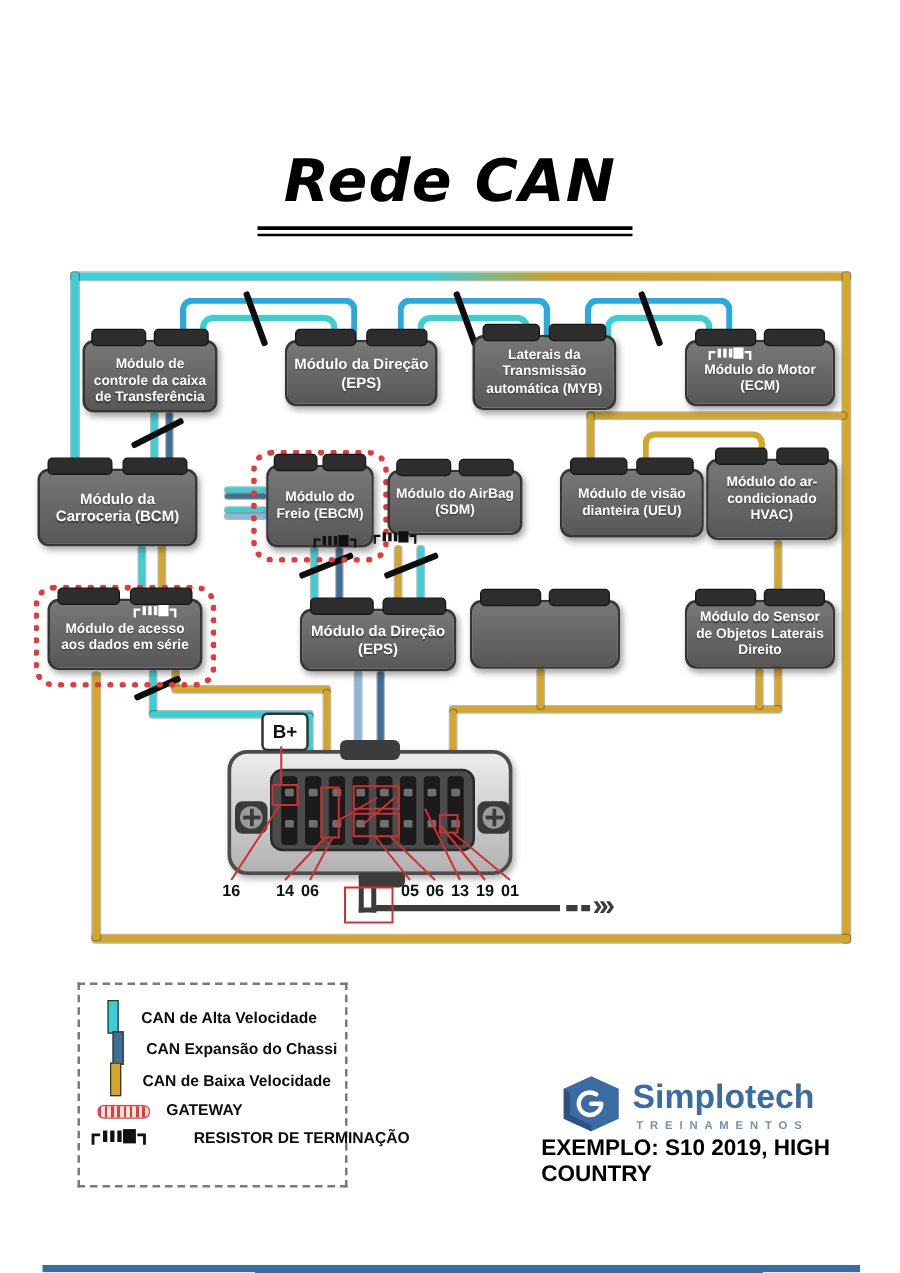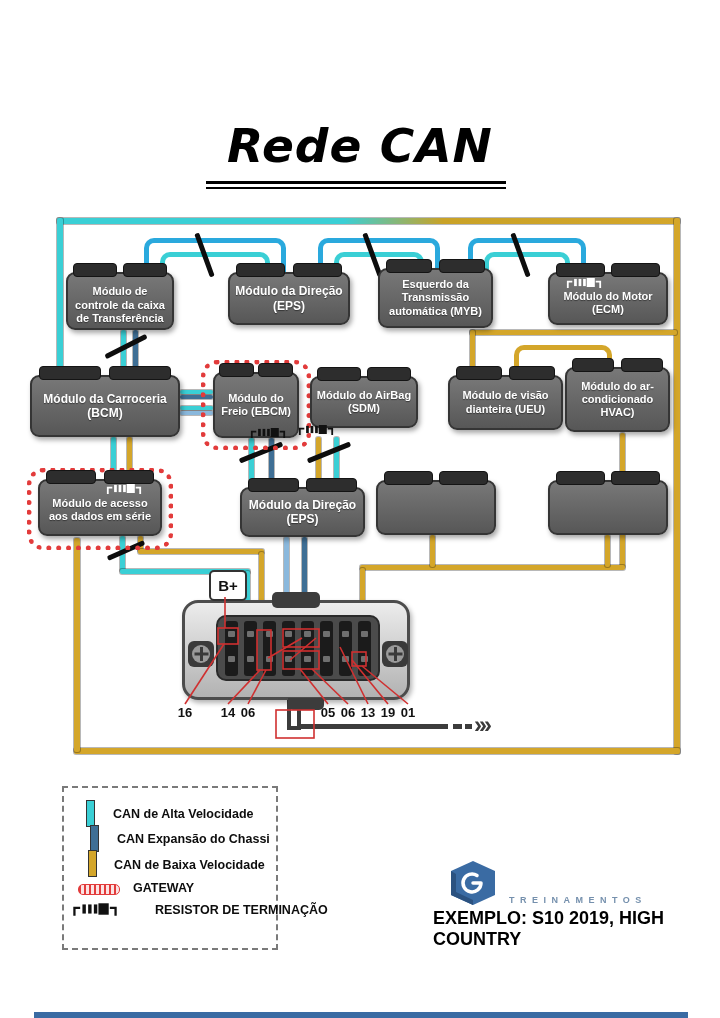--- a/index.html
+++ b/index.html
@@ -148,29 +148,29 @@
     <span>Módulo de controle da caixa de Transferência</span>
   </div>
   <div class="module" style="left:228px;top:272px;width:122px;height:53px;font-size:12px;">
     <span class="tab l"></span>
     <span class="tab r"></span>
     <span>Módulo da Direção (EPS)</span>
   </div>
   <div class="module" style="left:378px;top:268px;width:115px;height:60px;">
     <span class="tab l"></span>
     <span class="tab r"></span>
-    <span>Esquerdo da Transmissão automática (MYB)</span>
+    <span>Laterais da Transmissão automática (MYB)</span>
   </div>
   <div class="module" style="left:548px;top:272px;width:120px;height:53px;padding-top:12px;">
     <span class="tab l"></span>
     <span class="tab r"></span>
     <span>Módulo do Motor (ECM)</span>
   </div>
 
-  <div class="module" style="left:30px;top:375px;width:150px;height:62px;font-size:12px;">
+  <div class="module" style="left:30px;top:375px;width:128px;height:62px;font-size:12px;">
     <span class="tab l"></span>
     <span class="tab r"></span>
     <span>Módulo da Carroceria (BCM)</span>
   </div>
   <div class="module" style="left:213px;top:372px;width:86px;height:66px;">
     <span class="tab l"></span>
     <span class="tab r"></span>
     <span>Módulo do Freio (EBCM)</span>
   </div>
   <div class="module" style="left:310px;top:376px;width:108px;height:52px;">
@@ -199,20 +199,21 @@
     <span class="tab r"></span>
     <span>Módulo da Direção (EPS)</span>
   </div>
   <div class="module" style="left:376px;top:480px;width:120px;height:55px;">
     <span class="tab l"></span>
     <span class="tab r"></span>
   </div>
   <div class="module" style="left:548px;top:480px;width:120px;height:55px;">
     <span class="tab l"></span>
     <span class="tab r"></span>
+    <span>Módulo do Sensor de Objetos Laterais Direito</span>
   </div>
 
   <svg class="resistor" style="left:566px;top:276px;" width="36" height="13" viewBox="0 0 40 14">
       <path d="M2 13 V6 h5" fill="none" stroke="#fff" stroke-width="2"></path>
       <rect x="9" y="3" width="3" height="8" fill="#fff"></rect>
       <rect x="14" y="3" width="3" height="8" fill="#fff"></rect>
       <rect x="19" y="3" width="3" height="8" fill="#fff"></rect>
       <rect x="23" y="2" width="9" height="10" fill="#fff"></rect>
       <path d="M33 6 h5 v7" fill="none" stroke="#fff" stroke-width="2"></path>
     </svg>
@@ -340,17 +341,18 @@
       <rect x="23" y="2" width="9" height="10" fill="#111"></rect>
       <path d="M33 6 h5 v7" fill="none" stroke="#111" stroke-width="2"></path>
     </svg>
   <div class="ltxt" style="left:126px;top:903px;z-index:31;padding-left:29px;">RESISTOR DE TERMINAÇÃO</div>
 
   <svg class="abs" style="left:446px;top:858px;z-index:31;" width="54" height="50" viewBox="0 0 54 50">
     <polygon points="27,3 49,13 49,37 27,47 5,37 5,13" fill="#3a6ba3"></polygon>
     <polygon points="5,13 5,37 27,47 27,42 10,34 10,16" fill="#2b5280"></polygon>
     <path d="M35 25 a9 9 0 1 1 -4 -7.5 M35 25 h-8" fill="none" stroke="#fff" stroke-width="3.5" stroke-linecap="round"></path>
   </svg>
+  <div id="brand-name">Simplotech</div>
   <div id="brand-sub">TREINAMENTOS</div>
   <div id="example">EXEMPLO: S10 2019, HIGH COUNTRY</div>
 
   <div class="abs" style="left:34px;top:1012px;width:654px;height:6px;background:#3a6ba3;z-index:31;"></div>
 </div>
 
 </body></html>

